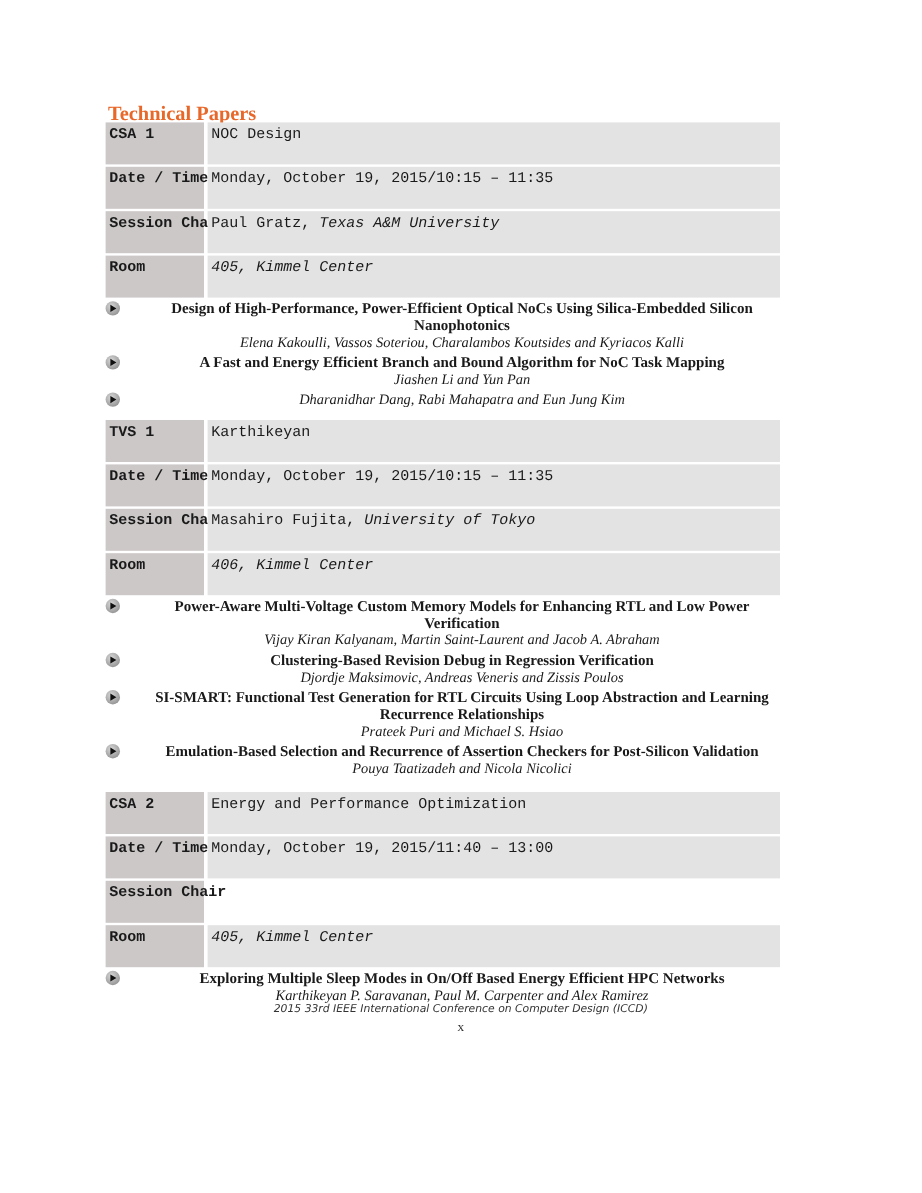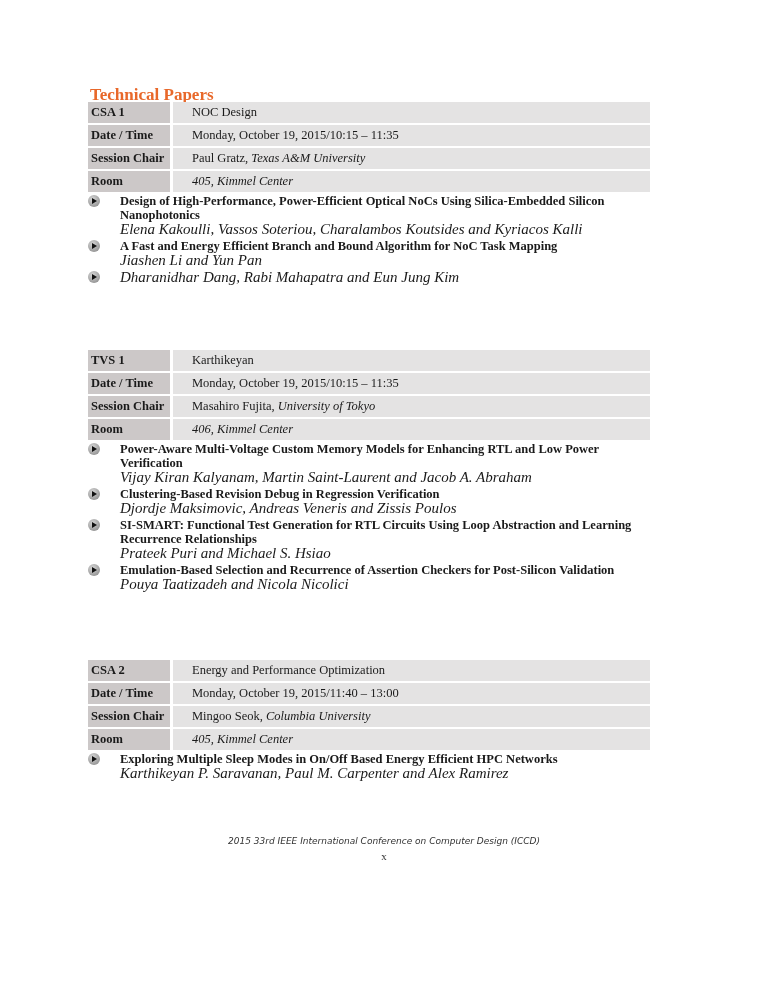--- a/index.html
+++ b/index.html
@@ -1,29 +1,29 @@
 <!DOCTYPE html>
 <html><head>
 <meta charset="utf-8">
 <style>
   html, body { margin: 0; padding: 0; background: #ffffff; }
   body { width: 768px; height: 994px; position: relative; font-family: "Liberation Serif", serif; color: #1a1a1a; overflow: hidden; }
   .heading { position: absolute; left: 90px; top: 67px; font-size: 17px; font-weight: bold; color: #e8682a; margin-top: 18px; }
   .session { position: absolute; left: 88px; width: 562px; }
   .info-table { width: 562px; }
-  .info-row { display: flex; height: 21px; margin-bottom: 2px; }
+  .info-row { display: flex; height: 35px; margin-bottom: 2px; font-family: Liberation Mono, monospace; }
   .info-label { width: 82px; background: #ccc8c8; font-weight: bold; font-size: 12.5px; padding-left: 3px; line-height: 21px; box-sizing: border-box; white-space: nowrap; }
-  .info-value { flex: 1; margin-left: 3px; background: #e4e3e3; font-size: 12.5px; padding-left: 19px; line-height: 21px; }
+  .info-value { flex: 1; margin-left: 3px; background: #e4e3e3; font-size: 12.5px; padding-left: 3px; line-height: 21px; }
   .info-value i { font-style: italic; }
-  .papers { margin-top: 1px; }
+  .papers { margin-top: 1px; text-align: center; }
   .paper { position: relative; padding-left: 32px; margin-bottom: 2px; }
   .bullet { position: absolute; left: 0; top: 1px; width: 12px; height: 12px; border-radius: 50%; background: radial-gradient(circle at 40% 35%, #d8d8d8 0%, #9a9a9a 70%, #7a7a7a 100%); }
   .bullet::after { content: ""; position: absolute; left: 4px; top: 3px; border-left: 5px solid #111; border-top: 3px solid transparent; border-bottom: 3px solid transparent; }
   .paper-title { font-weight: bold; font-size: 12.5px; line-height: 14px; }
-  .paper-authors { font-style: italic; font-size: 15px; line-height: 15px; }
+  .paper-authors { font-style: italic; font-size: 12px; line-height: 15px; }
   .footer { position: absolute; left: 0; width: 768px; top: 836px; text-align: center; font-family: "DejaVu Sans", sans-serif; font-style: italic; font-size: 9px; color: #333; }
   .page-num { position: absolute; left: 0; width: 768px; top: 850px; text-align: center; font-size: 11px; color: #333; }
 </style>
 </head>
 <body>
 
 <div class="heading">Technical Papers</div>
 
 <div class="session" style="top:102px;">
   <div class="info-table">
@@ -110,21 +110,20 @@
     <div class="info-row">
       <div class="info-label">CSA 2</div>
       <div class="info-value"><span>Energy and Performance Optimization</span><i></i></div>
     </div>
     <div class="info-row">
       <div class="info-label">Date / Time</div>
       <div class="info-value"><span>Monday, October 19, 2015/11:40 – 13:00</span><i></i></div>
     </div>
     <div class="info-row">
       <div class="info-label">Session Chair</div>
-      <div class="info-value"><span>Mingoo Seok, </span><i>Columbia University</i></div>
     </div>
     <div class="info-row">
       <div class="info-label">Room</div>
       <div class="info-value"><span></span><i>405, Kimmel Center</i></div>
     </div>
   </div>
   <div class="papers">
     <div class="paper">
       <span class="bullet"></span>
       <div class="paper-title">Exploring Multiple Sleep Modes in On/Off Based Energy Efficient HPC Networks</div>

